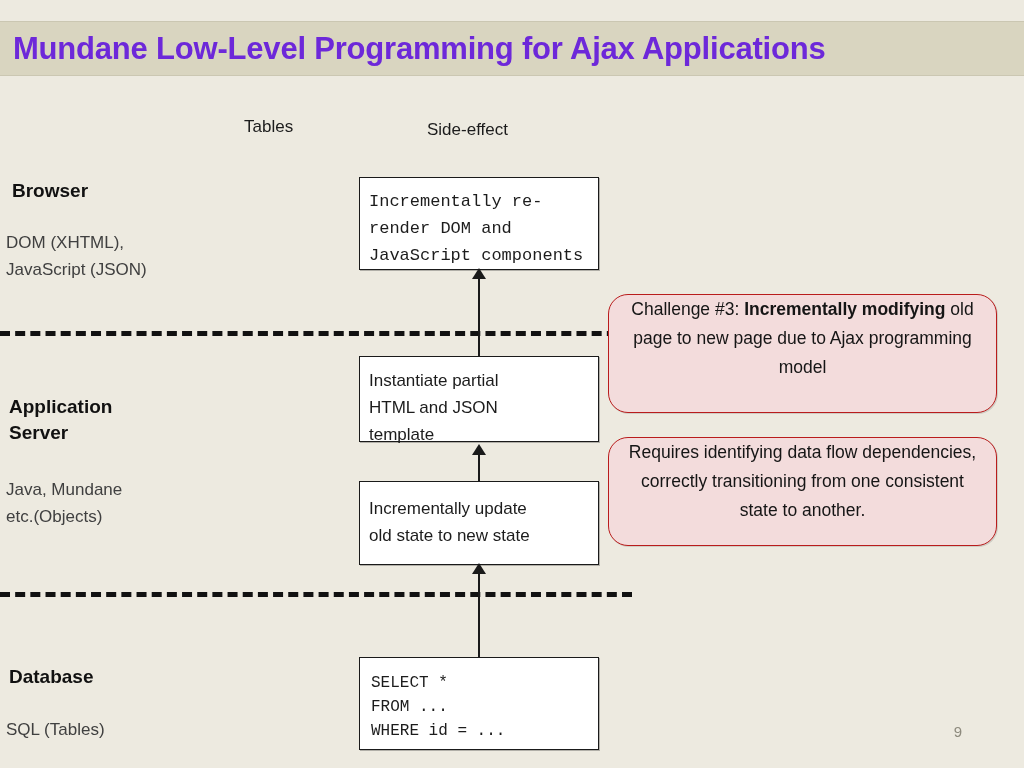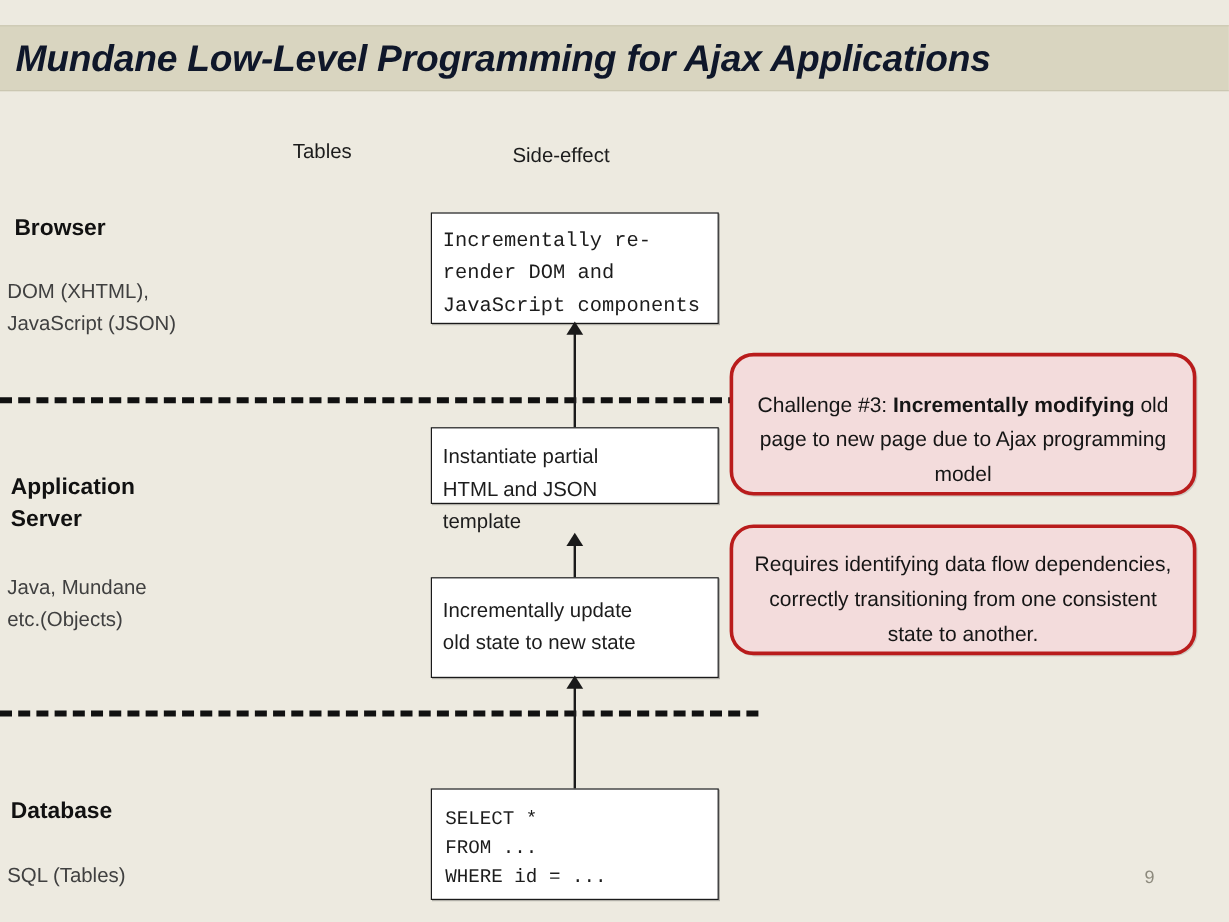--- a/index.html
+++ b/index.html
@@ -35,23 +35,22 @@
     box-sizing: border-box;
   }
   .title-text {
     position: absolute;
     left: 13px;
     top: 50%;
     transform: translateY(-50%);
     font-size: 31px;
     font-weight: bold;
     letter-spacing: -0.2px;
-    color: #0f172a;
+    color: #6d28d9;
     white-space: nowrap;
-    font-style: italic;
   }
 
   
   .col-head {
     position: absolute;
     font-size: 17px;
     color: #1c1c1c;
     white-space: nowrap;
   }
   .col-head.event      { left: 244px; top: 117px; }
@@ -105,21 +104,21 @@
     position: absolute;
     left: 9px;
     right: 6px;
     top: 10px;
     font-size: 17px;
     line-height: 27px;
     color: #1c1c1c;
     white-space: pre-line;
   }
   .box-render   { top: 177px; height: 93px; font-family: Liberation Mono, monospace; }
-  .box-template { top: 356px; height: 64px; }
+  .box-template { top: 356px; height: 86px; }
   .box-state    { top: 481px; height: 84px; }
   .box-sql      { top: 657px; height: 93px; }
   .box-sql .box-text {
     font-family: "Liberation Mono", "DejaVu Sans Mono", monospace;
     font-size: 16px;
     line-height: 24px;
     top: 13px;
     left: 11px;
   }
   .box-state .box-text { top: 13px; }
@@ -146,25 +145,25 @@
   .ah-1 { top: 268px; }
   .ah-2 { top: 444px; }
   .ah-3 { top: 563px; }
 
   
   .callout {
     position: absolute;
     left: 608px;
     width: 389px;
     background: #f3dcdc;
-    border: 3px solid #b91c1c;
+    border: 1px solid #b91c1c;
     border-radius: 20px;
     box-sizing: border-box;
     display: flex;
-    align-items: flex-end;
+    align-items: flex-start;
     justify-content: center;
     box-shadow: 1px 1px 0 rgba(0,0,0,0.12);
   }
   .callout .callout-text {
     font-size: 17.5px;
     line-height: 29px;
     color: #151515;
     text-align: center;
     padding: 0 14px;
   }

